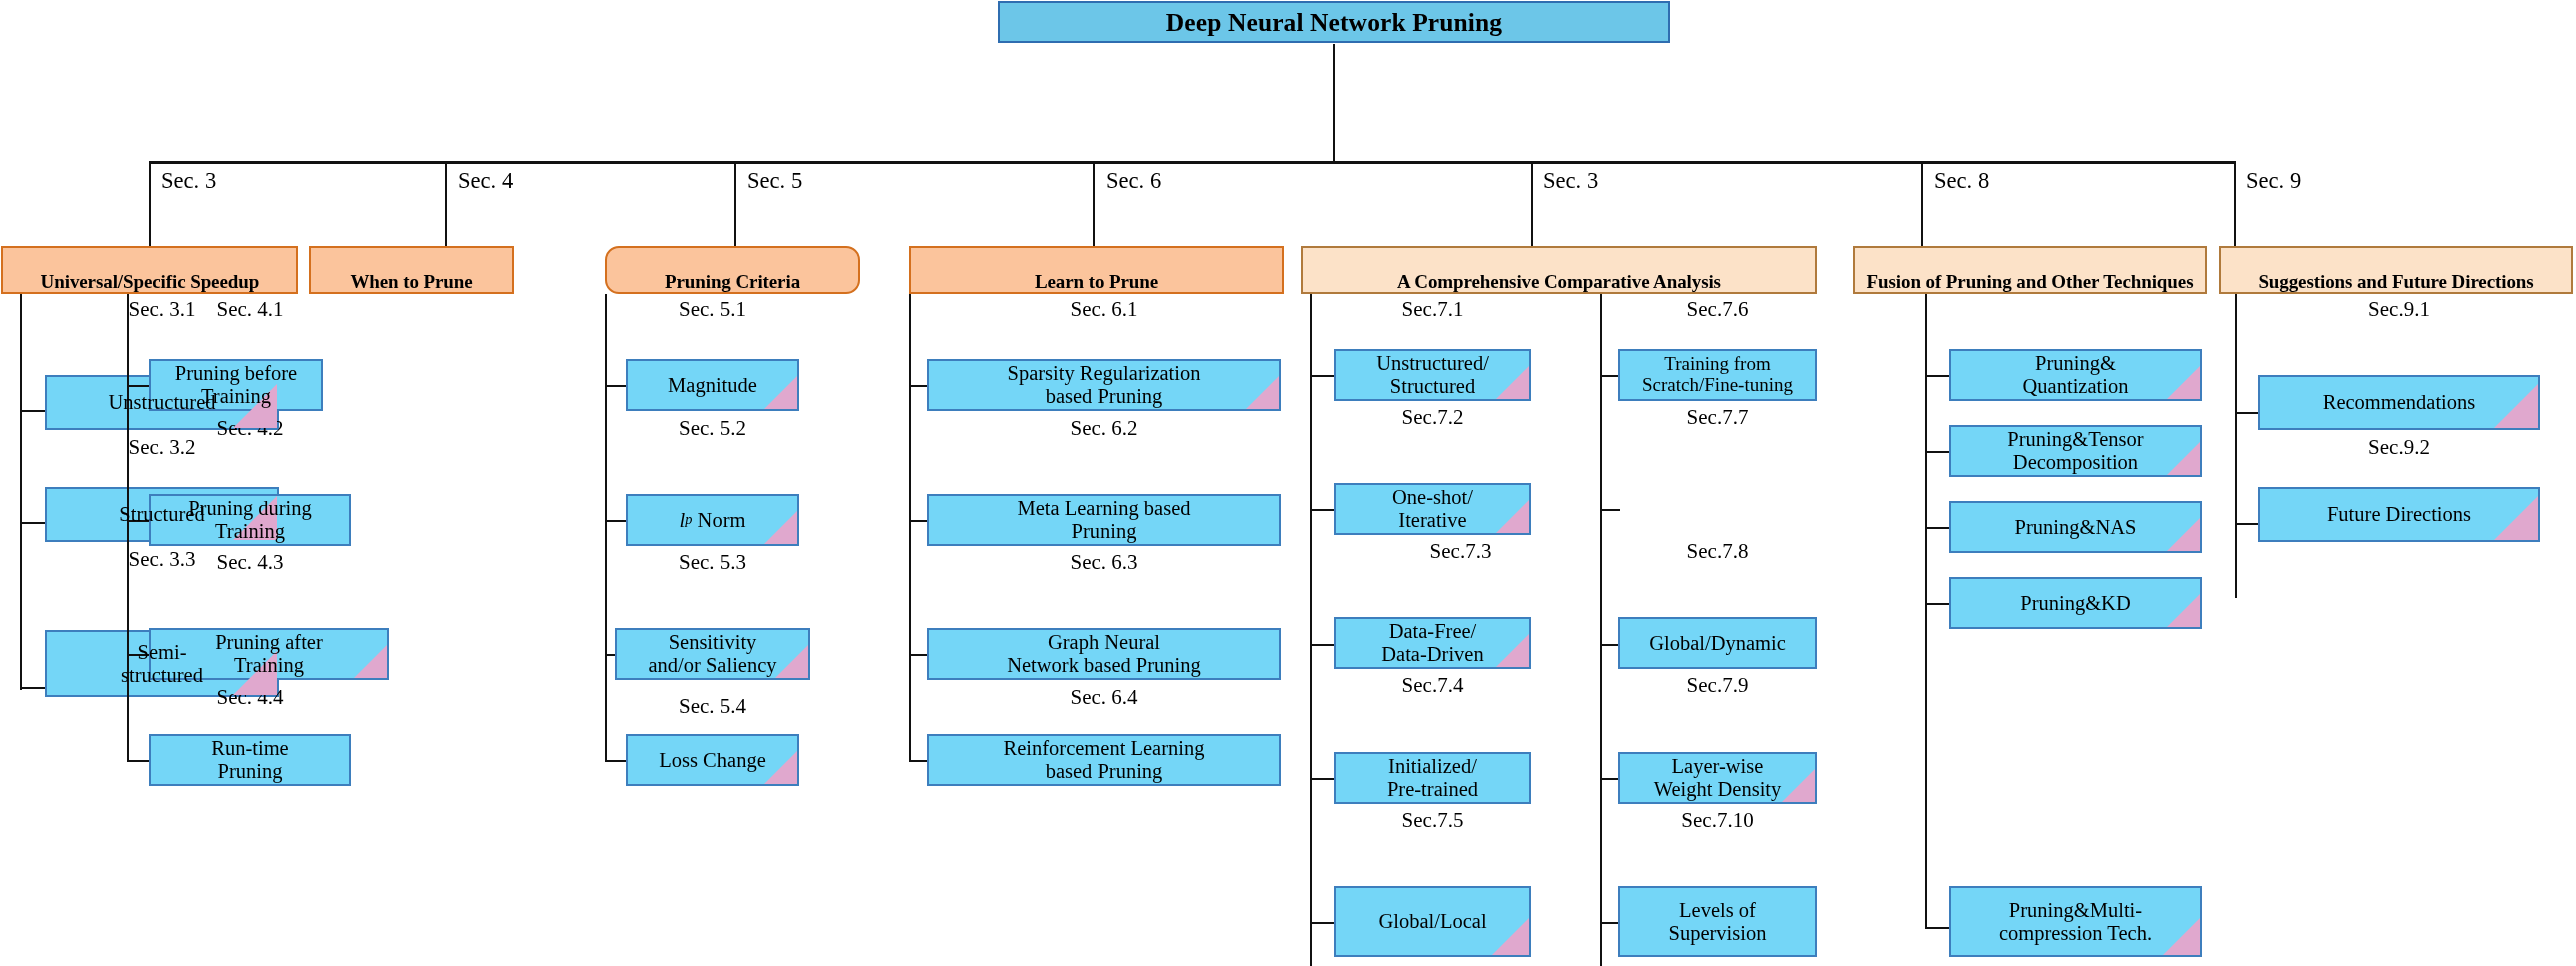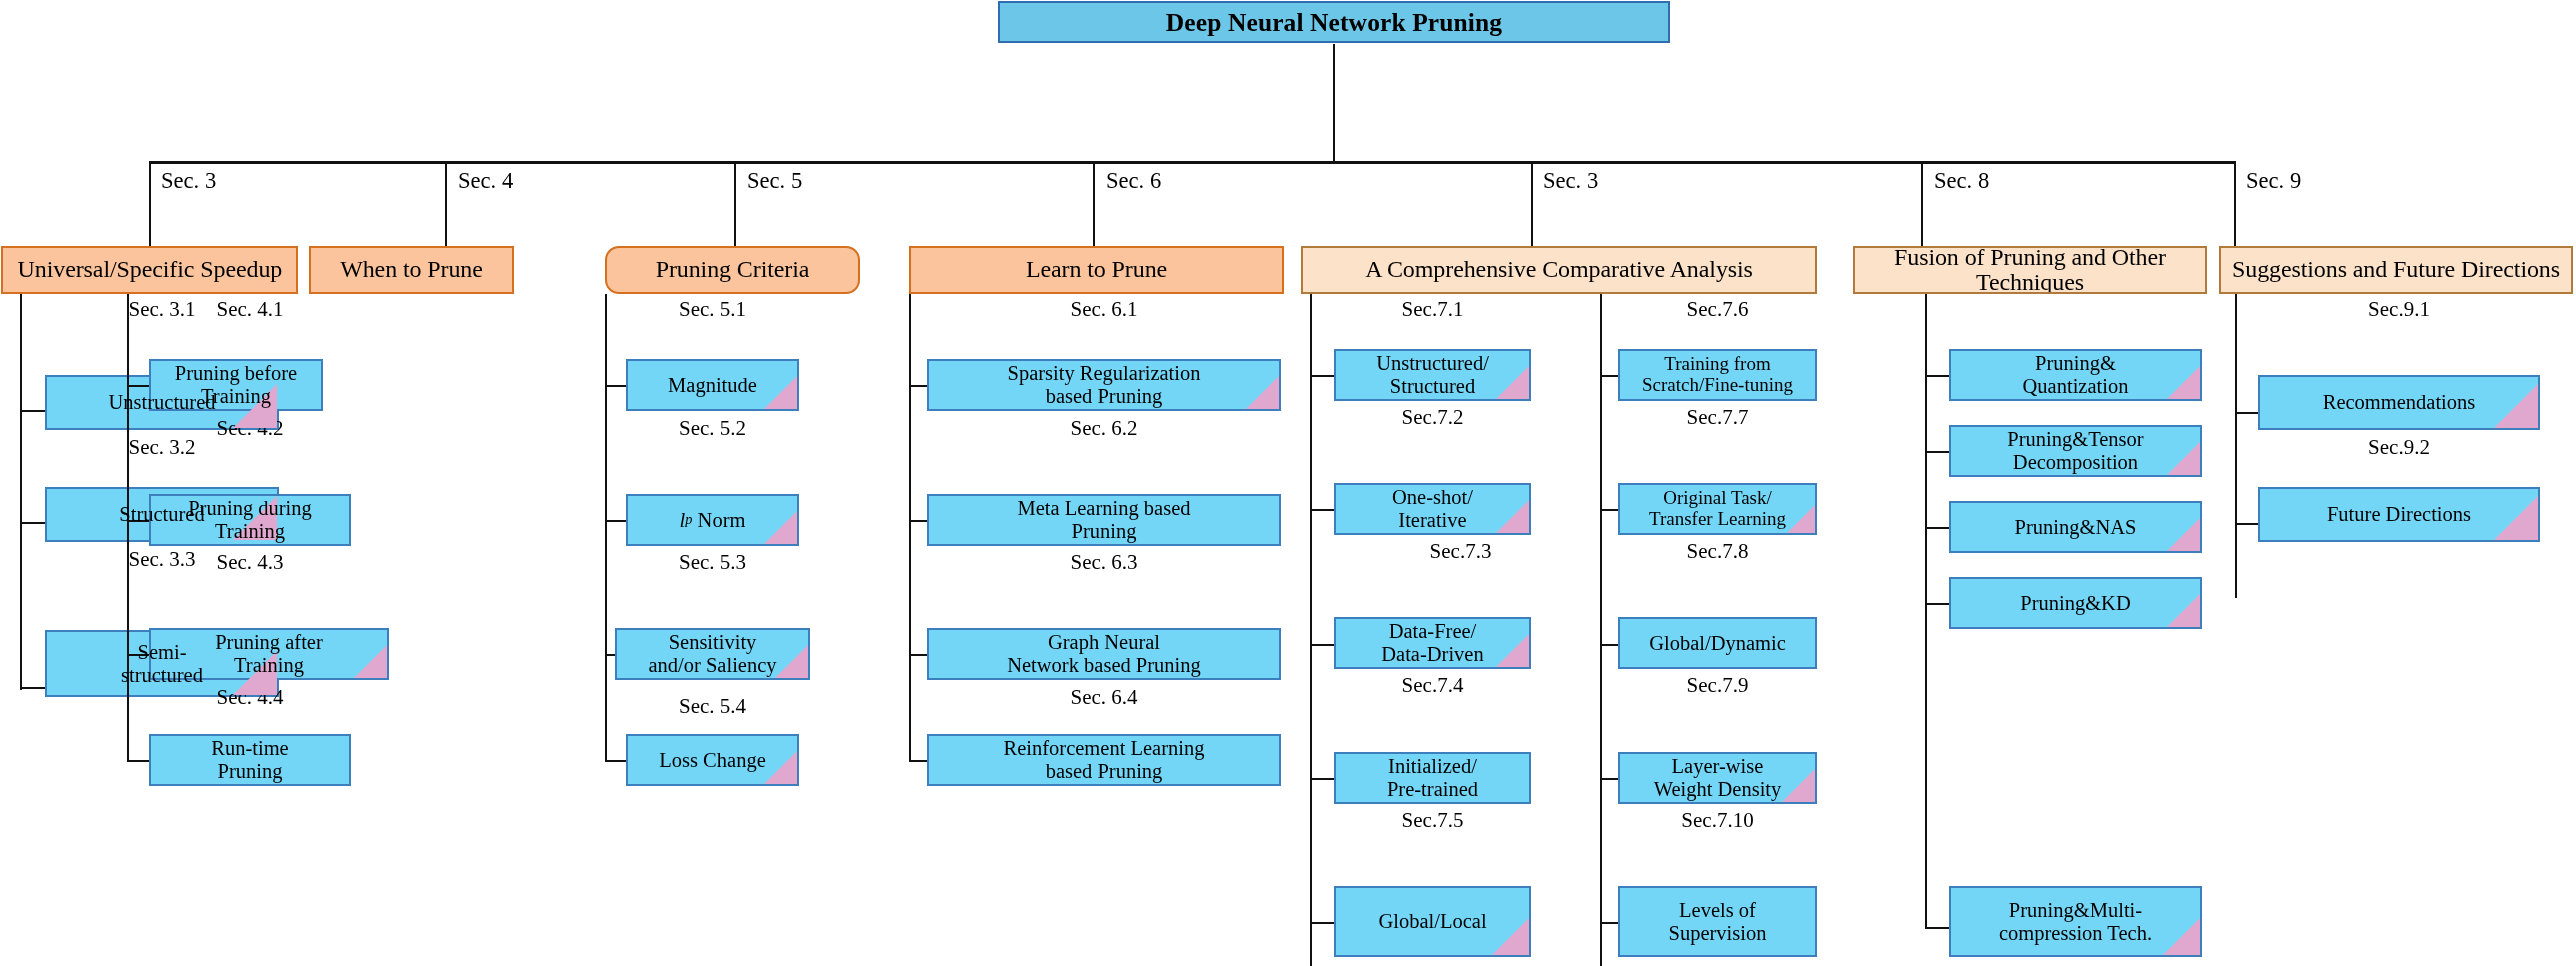--- a/index.html
+++ b/index.html
@@ -36,23 +36,24 @@
   .root{
     background:#6CC6E8;
     border:2.8px solid #2F6DB0;
     font-weight:bold;
     font-size:25.5px;
     letter-spacing:0.1px;
   }
 
   
   .sec-head{
-    font-weight:normal;
-    font-size:24px;
+    font-weight:bold;
+    font-size:19px;
     letter-spacing:-0.1px;
+    align-items:flex-end;
   }
   .sec-head.dark{
     background:#FBC49C;
     border:2.1px solid #D4701E;
   }
   .sec-head.light{
     background:#FCE2C8;
     border:2.1px solid #B07A3C;
   }
 
@@ -314,24 +315,20 @@
   <div class="vline" style="left:1600px;top:294px;height:673px;"></div>
 
   <div class="caption" style="left:1618px;top:297px;width:199px;">Sec.7.6</div>
   <div class="hline" style="left:1600px;top:375px;width:20px;"></div>
   <div class="leaf" style="left:1618px;top:349px;width:199px;height:52px;">
     <div class="leaf-text" style="font-size:19px;">Training from<br>Scratch/Fine-tuning</div>
   </div>
 
   <div class="caption" style="left:1618px;top:405px;width:199px;">Sec.7.7</div>
   <div class="hline" style="left:1600px;top:509px;width:20px;"></div>
-  <div class="leaf" style="left:1618px;top:483px;width:199px;height:52px;">
-    <div class="corner" style="border-width:0 0 28px 28px;"></div>
-    <div class="leaf-text" style="font-size:19px;">Original Task/<br>Transfer Learning</div>
-  </div>
 
   <div class="caption" style="left:1618px;top:539px;width:199px;">Sec.7.8</div>
   <div class="hline" style="left:1600px;top:644px;width:20px;"></div>
   <div class="leaf" style="left:1618px;top:617px;width:199px;height:52px;">
     <div class="leaf-text">Global/Dynamic</div>
   </div>
 
   <div class="caption" style="left:1618px;top:673px;width:199px;">Sec.7.9</div>
   <div class="hline" style="left:1600px;top:778px;width:20px;"></div>
   <div class="leaf" style="left:1618px;top:752px;width:199px;height:52px;">

